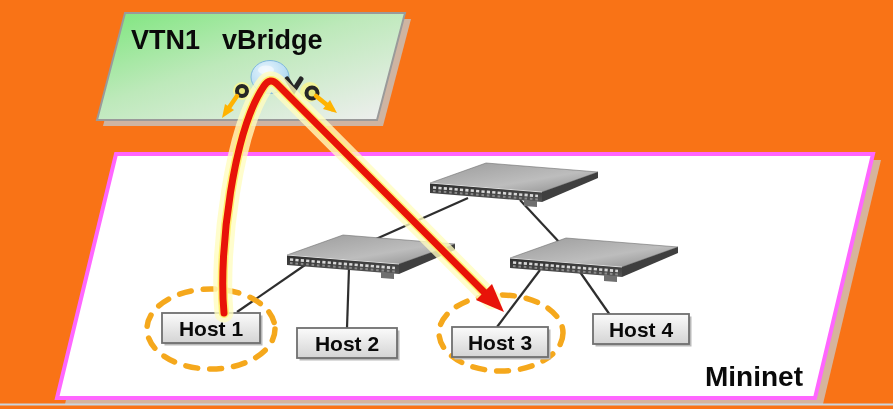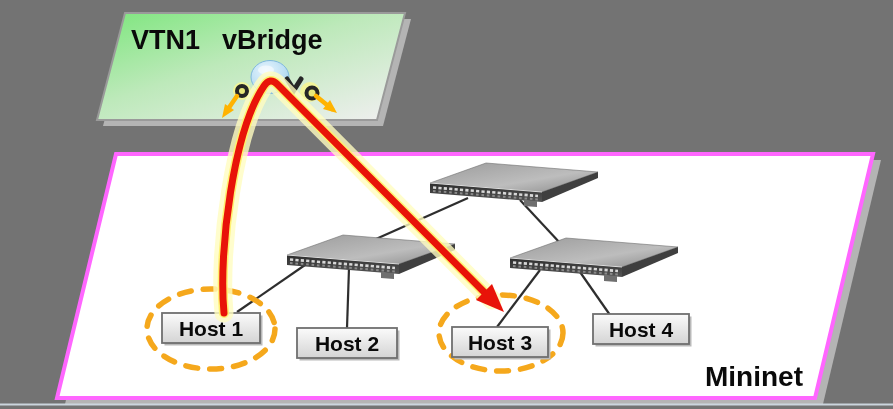--- a/index.html
+++ b/index.html
@@ -1,16 +1,16 @@
 <!DOCTYPE html>
 <html><head>
 <meta charset="utf-8">
 <style>
   html,body{margin:0;padding:0;background:#ffffff;}
-  .stage{position:relative;width:893px;height:409px;overflow:hidden;background:#737373;
+  .stage{position:relative;width:893px;height:409px;overflow:hidden;background:#f97316;
          font-family:"Liberation Sans", sans-serif;}
   svg{display:block;}
   text{font-family:"Liberation Sans", sans-serif;}
   .panel-label{font-weight:bold;font-size:27px;fill:#0a0a0a;}
   .host-label{font-weight:bold;font-size:21px;fill:#0a0a0a;}
   .mininet-label{font-weight:bold;font-size:28px;fill:#0a0a0a;}
 </style>
 </head>
 <body>
 

